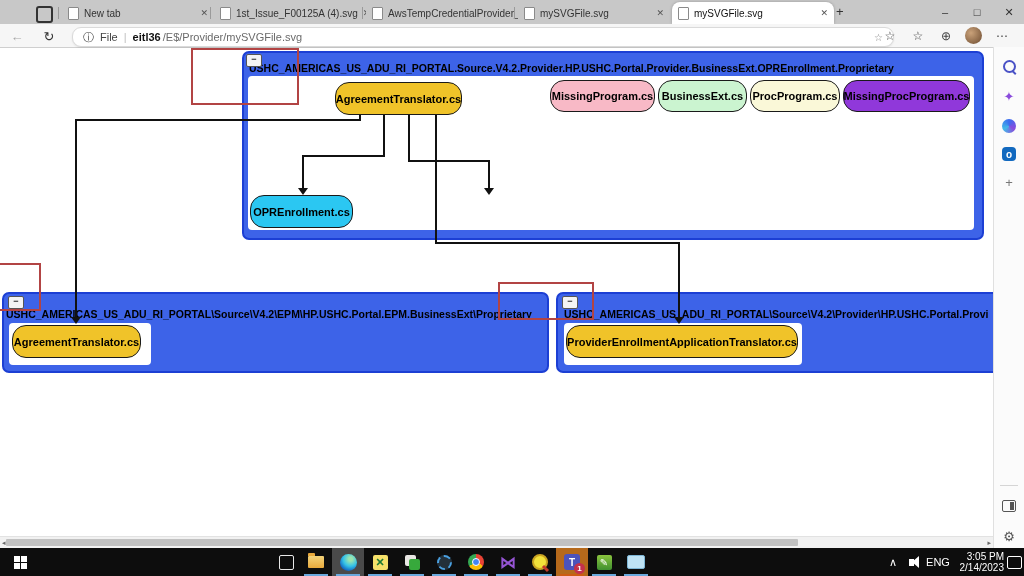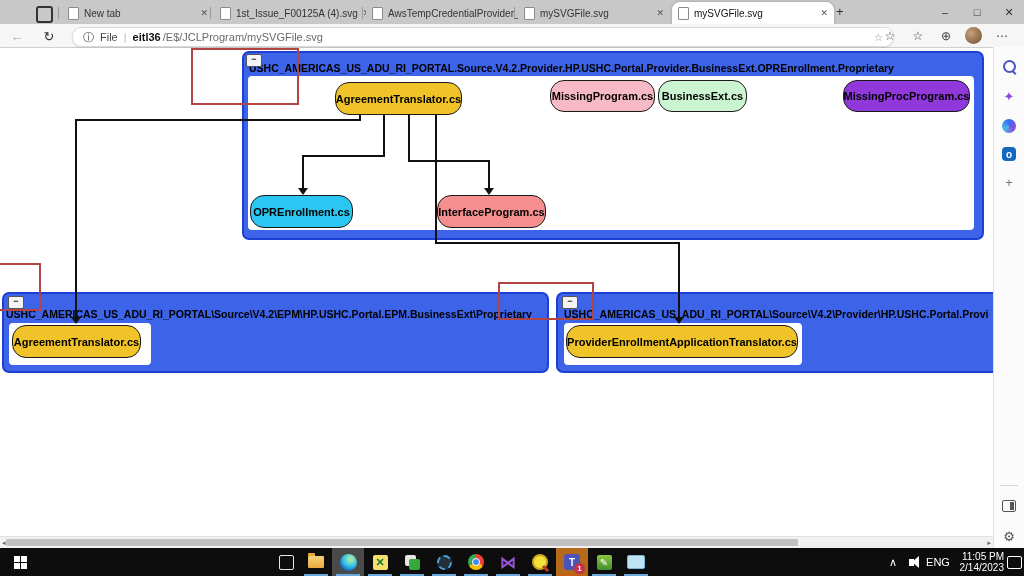--- a/index.html
+++ b/index.html
@@ -121,21 +121,21 @@
 </div>
 
 <div id="toolbar" class="abs">
   <div class="abs navbtn" style="left:8px;color:#a7a7a7">←</div>
   <div class="abs navbtn" style="left:40px;color:#333">↻</div>
   <div id="addr" class="abs">
     <span>ⓘ</span>
     <span>File</span>
     <span class="sep">|</span>
     <span class="host">eitl36</span>
-      <span class="path" style="margin-left:-4px">/E$/JCLProgram/mySVGFile.svg</span>
+      <span class="path" style="margin-left:-4px">/E$/Provider/mySVGFile.svg</span>
     <span class="endico">☆</span>
   </div>
   <div class="abs tbico" style="left:880px">☆</div>
   <div class="abs tbico" style="left:908px">☆</div>
   <div class="abs tbico" style="left:936px">⊕</div>
   <div id="avatar" class="abs"></div>
   <div class="abs tbico" style="left:992px">⋯</div>
 </div>
 
 <div id="page" class="abs">
@@ -174,23 +174,23 @@
   <div class="arrow" style="left:484px;top:140px"></div>
 
   <div class="lv" style="left:435px;top:65px;height:131px"></div>
   <div class="lh" style="left:435px;top:194px;width:245px"></div>
   <div class="lv" style="left:678px;top:194px;height:75px"></div>
   <div class="arrow" style="left:674px;top:269px"></div>
 
   <div class="node" style="left: 335px; top: 34px; width: 125px; height: 31px; background: rgb(240, 195, 41);">AgreementTranslator.cs</div>
   <div class="node" style="left: 550px; top: 32px; width: 103px; height: 30px; background: rgb(248, 185, 198);">MissingProgram.cs</div>
   <div class="node" style="left: 658px; top: 32px; width: 87px; height: 30px; background: rgb(203, 244, 208);">BusinessExt.cs</div>
+  <div class="node" style="left: 750px; top: 32px; width: 88px; height: 30px; background: rgb(250, 248, 216);">ProcProgram.cs</div>
   <div class="node" style="left: 843px; top: 32px; width: 125px; height: 30px; background: rgb(144, 56, 218);">MissingProcProgram.cs</div>
   <div class="node" style="left: 250px; top: 147px; width: 101px; height: 31px; background: rgb(43, 199, 242);">OPREnrollment.cs</div>
-  <div class="node" style="left: 437px; top: 147px; width: 107px; height: 31px; background: rgb(245, 142, 142);">InterfaceProgram.cs</div>
   <div class="node" style="left: 12px; top: 277px; width: 127px; height: 31px; background: rgb(240, 195, 41);">AgreementTranslator.cs</div>
   <div class="node" style="left: 566px; top: 277px; width: 230px; height: 31px; background: rgb(240, 195, 41);">ProviderEnrollmentApplicationTranslator.cs</div>
 
   <div class="redrect" style="left:191px;top:0px;width:104px;height:53px"></div>
   <div class="redrect" style="left:-20px;top:215px;width:57px;height:44px"></div>
   <div class="redrect" style="left:498px;top:234px;width:92px;height:34px"></div>
 </div>
 
 <div id="hscroll" class="abs">
   <div class="scrarrow" style="left:2px">◂</div>
@@ -279,19 +279,19 @@
       <span class="readericon"></span>
       <span class="runline"></span>
     </div>
 
   <div class="trayitem" style="left:884px;width:18px">∧</div>
   <div class="trayitem" style="left:904px;width:18px">
       <span class="speaker"></span>
     </div>
   <div class="trayitem" style="left:924px;width:28px">ENG</div>
   <div class="trayitem" id="traytime" style="left:948px;width:56px">
-    <span>11:05 PM</span>
+    <span>3:05 PM</span>
     <span>2/14/2023</span>
   </div>
   <div class="trayitem" style="left:1006px;width:16px">
       <span class="actionico"></span>
     </div>
 </div>
 
 </body></html>

